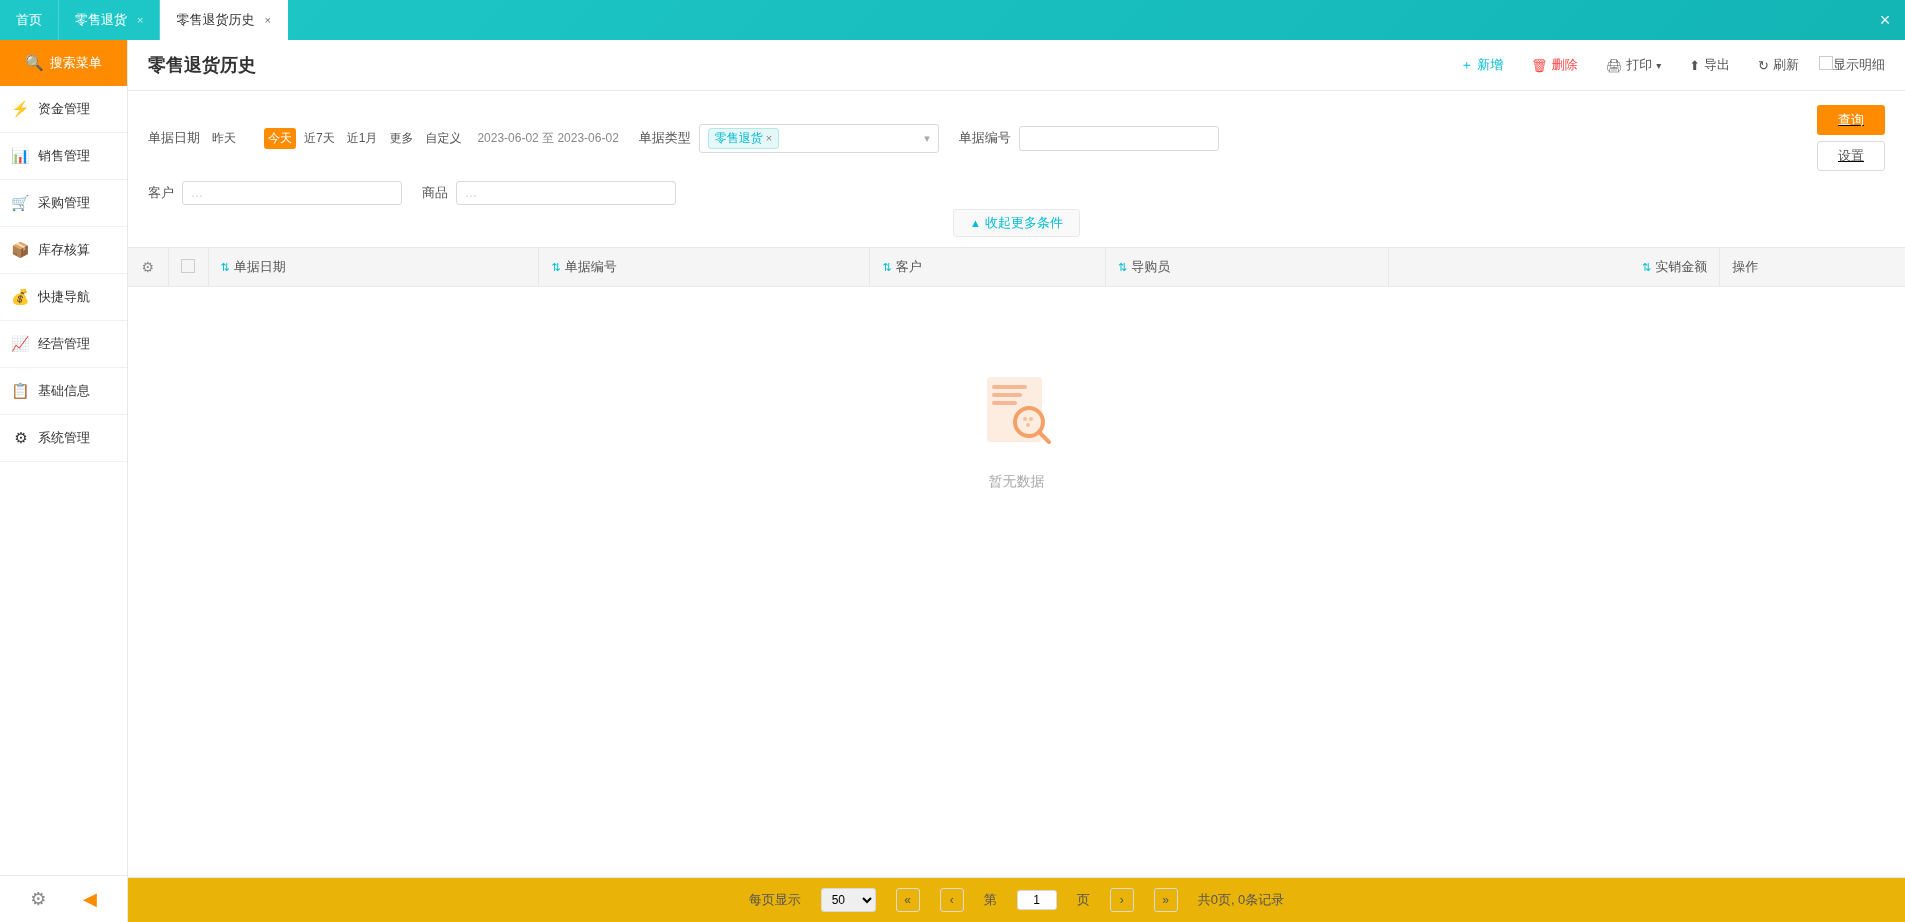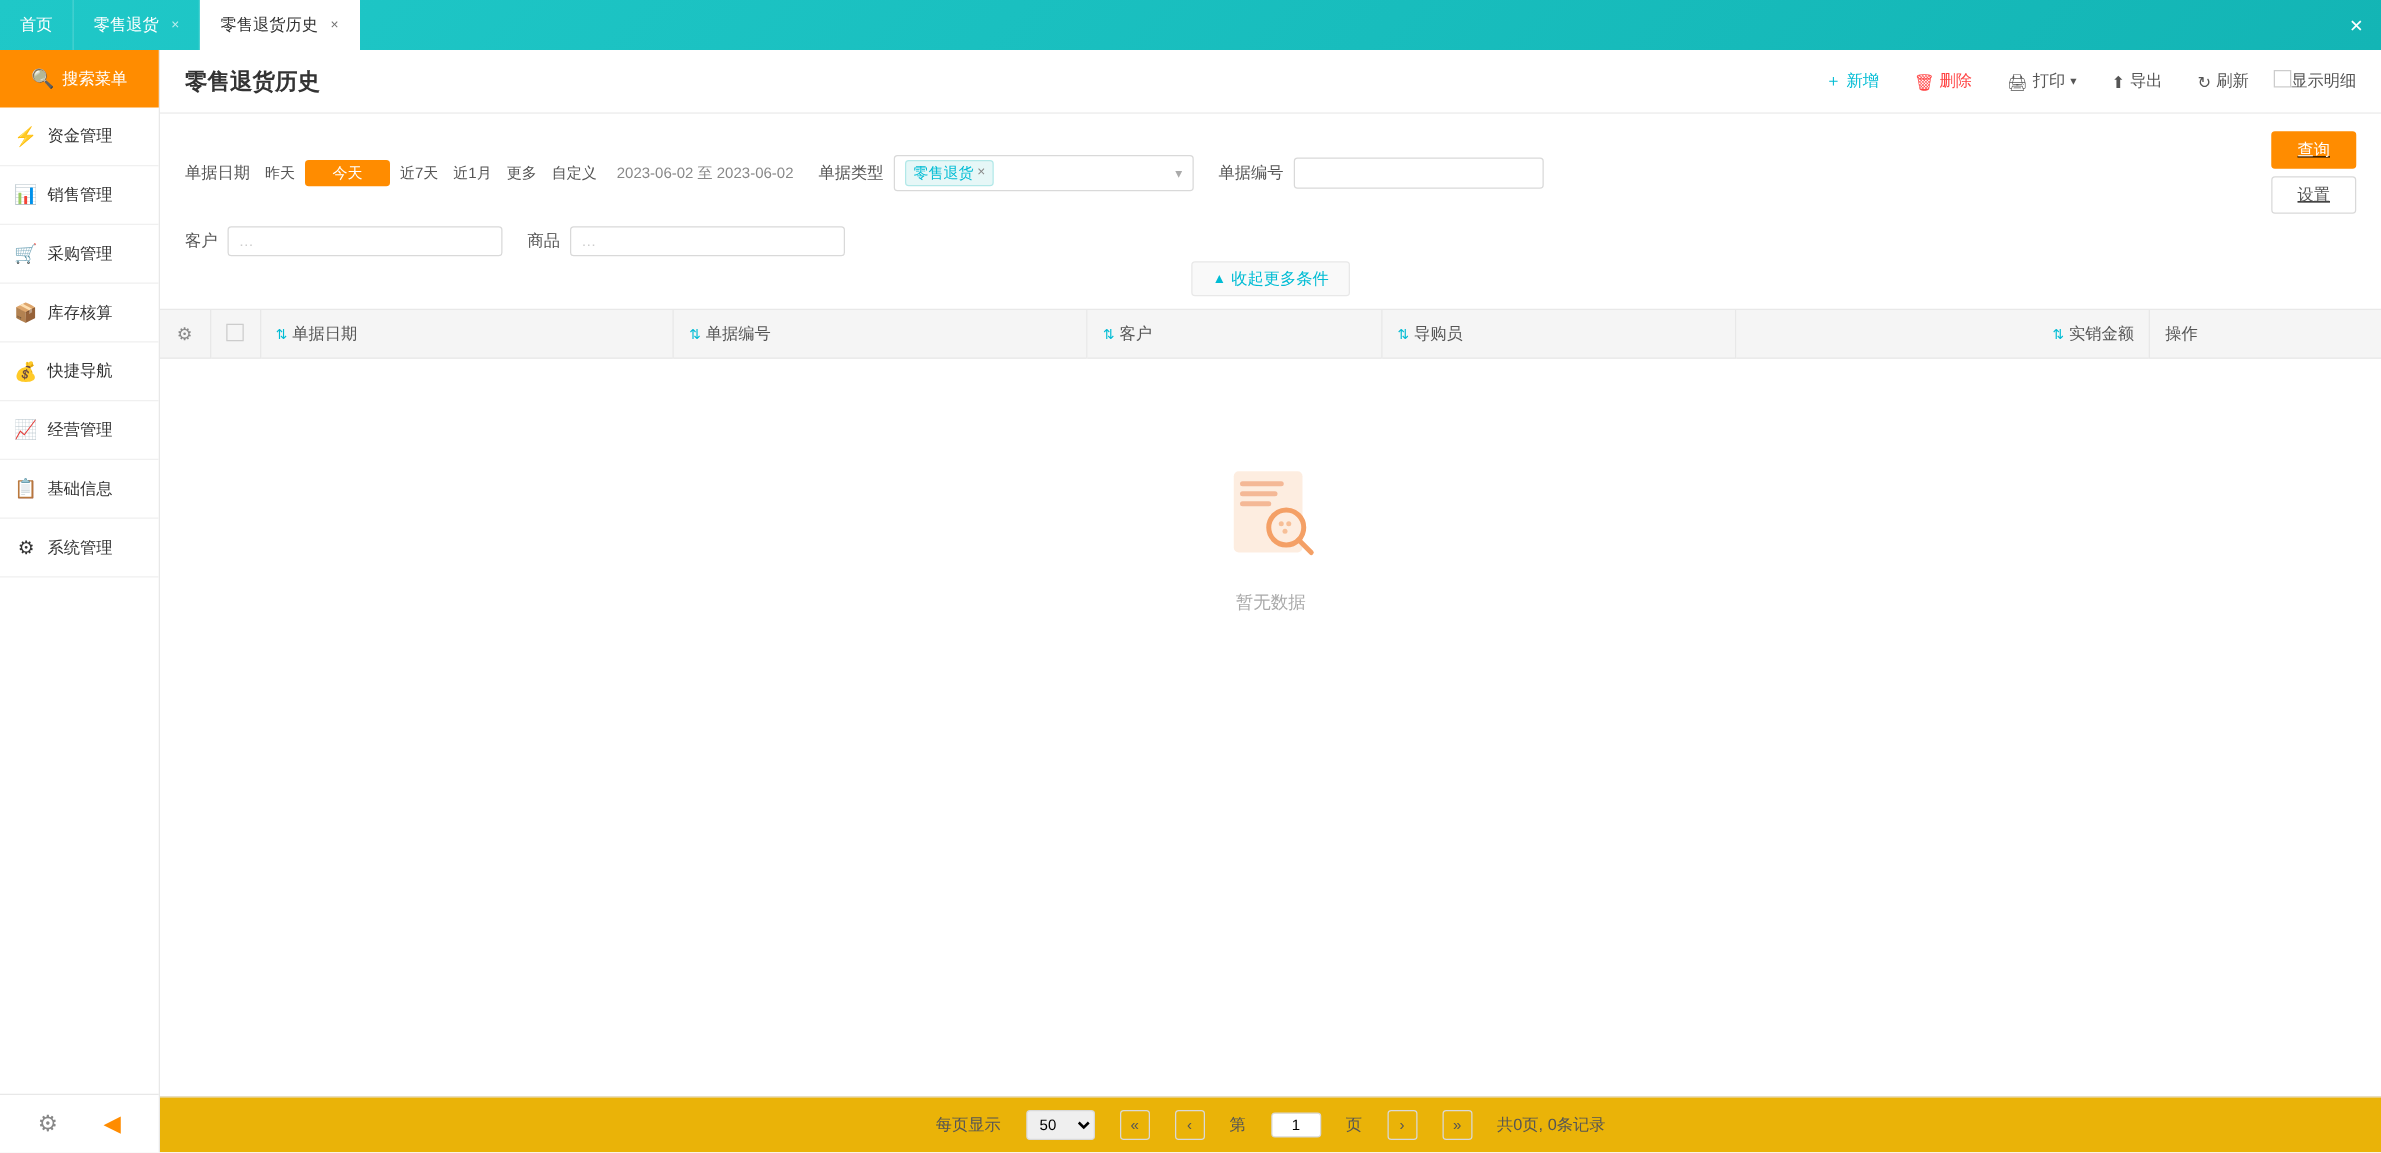--- a/index.html
+++ b/index.html
@@ -188,21 +188,22 @@
     .date-btn {
       font-size: 12px;
       color: #555;
       cursor: pointer;
       padding: 2px 4px;
     }
     .date-btn.active {
       background: #ff8c00;
       color: #fff;
       border-radius: 3px;
-      padding: 2px 22px;
+      padding: 2px 4px;
+      margin-left: 20px;
     }
     .date-range {
       font-size: 12px;
       color: #888;
       margin-left: 4px;
     }
     .type-selector {
       display: flex;
       align-items: center;
       border: 1px solid #d9d9d9;

